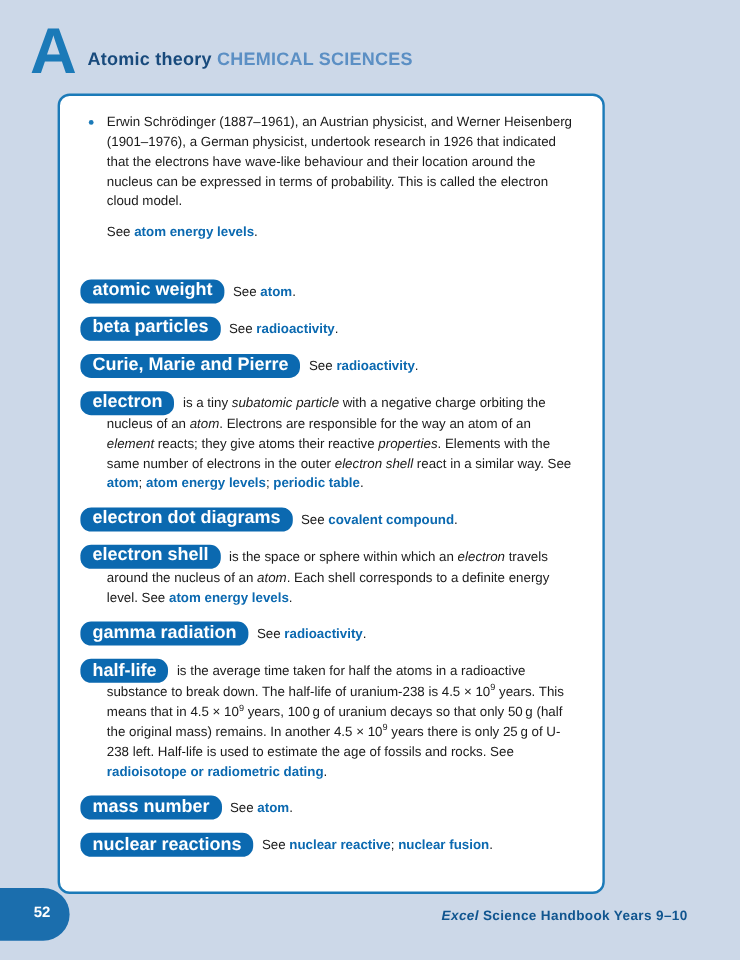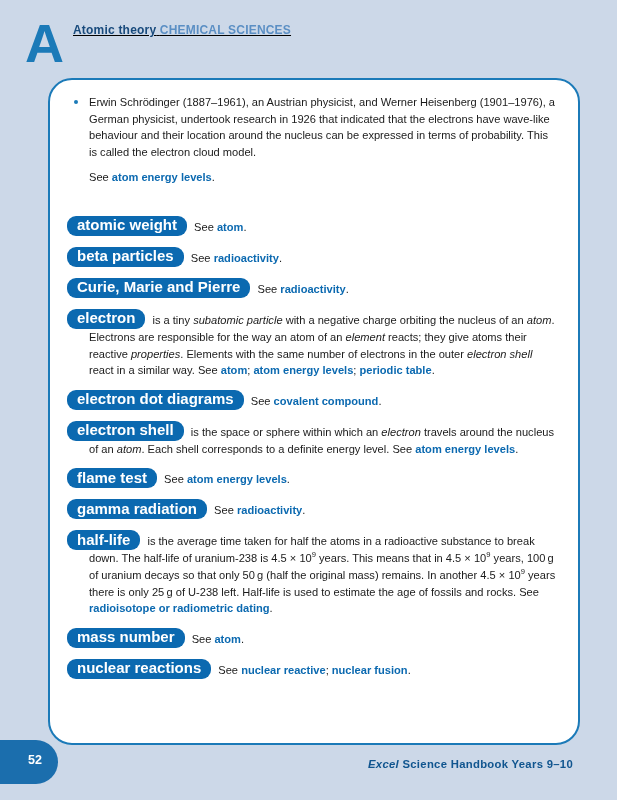--- a/index.html
+++ b/index.html
@@ -30,40 +30,39 @@
     font-size: 54px;
     font-weight: bold;
     color: #1b7ab8;
     line-height: 54px;
     letter-spacing: -1px;
     font-family: "Liberation Sans", sans-serif;
   }
   .header-title {
     position: absolute;
     left: 73px;
-    top: 23px;
-    font-size: 12px;
+    top: 41px;
+    font-size: 15px;
     font-weight: bold;
     letter-spacing: 0.2px;
     white-space: nowrap;
-    text-decoration: underline;
   }
   .header-topic { color: #184a7c; }
   .header-subject { color: #5b8fc4; }
 
   
   .content-card {
     position: absolute;
     left: 48px;
     top: 78px;
-    width: 532px;
+    width: 456px;
     height: 667px;
     background: #ffffff;
     border: 2px solid #1b7ab8;
-    border-radius: 24px;
+    border-radius: 10px;
     box-sizing: border-box;
     overflow: hidden;
   }
   .card-inner {
     padding: 14px 20px 10px 17px;
   }
 
   
   .bullet-item {
     position: relative;
@@ -175,21 +174,20 @@
     <div class="entry"><span class="term-badge">beta particles</span><span> See </span><span class="xref">radioactivity</span><span>.</span></div>
 
     <div class="entry"><span class="term-badge">Curie, Marie and Pierre</span><span> See </span><span class="xref">radioactivity</span><span>.</span></div>
 
     <div class="entry"><span class="term-badge">electron</span><span> is a tiny </span><span class="em">subatomic particle</span><span> with a negative charge orbiting the nucleus of an </span><span class="em">atom</span><span>. Electrons are responsible for the way an atom of an </span><span class="em">element</span><span> reacts; they give atoms their reactive </span><span class="em">properties</span><span>. Elements with the same number of electrons in the outer </span><span class="em">electron shell</span><span> react in a similar way. See </span><span class="xref">atom</span><span>; </span><span class="xref">atom energy levels</span><span>; </span><span class="xref">periodic table</span><span>.</span></div>
 
     <div class="entry"><span class="term-badge">electron dot diagrams</span><span> See </span><span class="xref">covalent compound</span><span>.</span></div>
 
     <div class="entry"><span class="term-badge">electron shell</span><span> is the space or sphere within which an </span><span class="em">electron</span><span> travels around the nucleus of an </span><span class="em">atom</span><span>. Each shell corresponds to a definite energy level. See </span><span class="xref">atom energy levels</span><span>.</span></div>
 
-    <div class="entry"><span class="term-badge">flame test</span><span> See </span><span class="xref">atom energy levels</span><span>.</span></div>
 
     <div class="entry"><span class="term-badge">gamma radiation</span><span> See </span><span class="xref">radioactivity</span><span>.</span></div>
 
     <div class="entry"><span class="term-badge">half-life</span><span> is the average time taken for half the atoms in a radioactive substance to break down. The half-life of uranium-238 is 4.5 × 10</span><sup>9</sup><span> years. This means that in 4.5 × 10</span><sup>9</sup><span> years, 100 g of uranium decays so that only 50 g (half the original mass) remains. In another 4.5 × 10</span><sup>9</sup><span> years there is only 25 g of U-238 left. Half-life is used to estimate the age of fossils and rocks. See </span><span class="xref">radioisotope or radiometric dating</span><span>.</span></div>
 
     <div class="entry"><span class="term-badge">mass number</span><span> See </span><span class="xref">atom</span><span>.</span></div>
 
     <div class="entry"><span class="term-badge">nuclear reactions</span><span> See </span><span class="xref">nuclear reactive</span><span>; </span><span class="xref">nuclear fusion</span><span>.</span></div>
 
 

